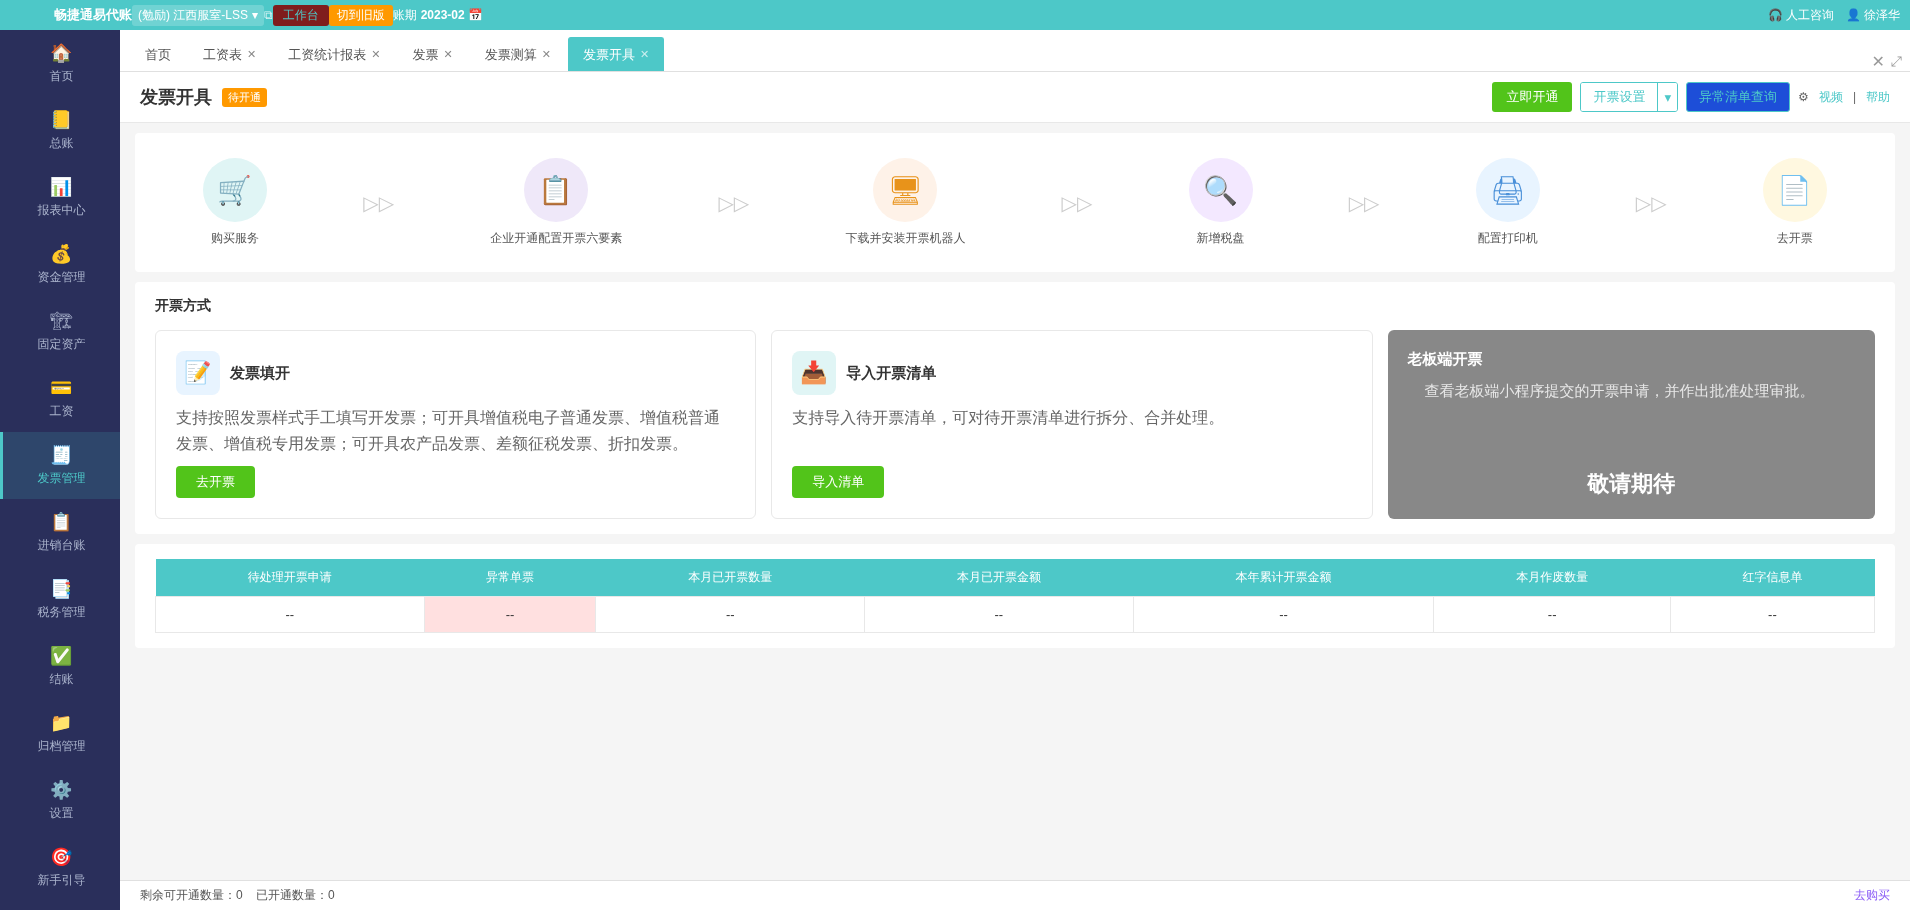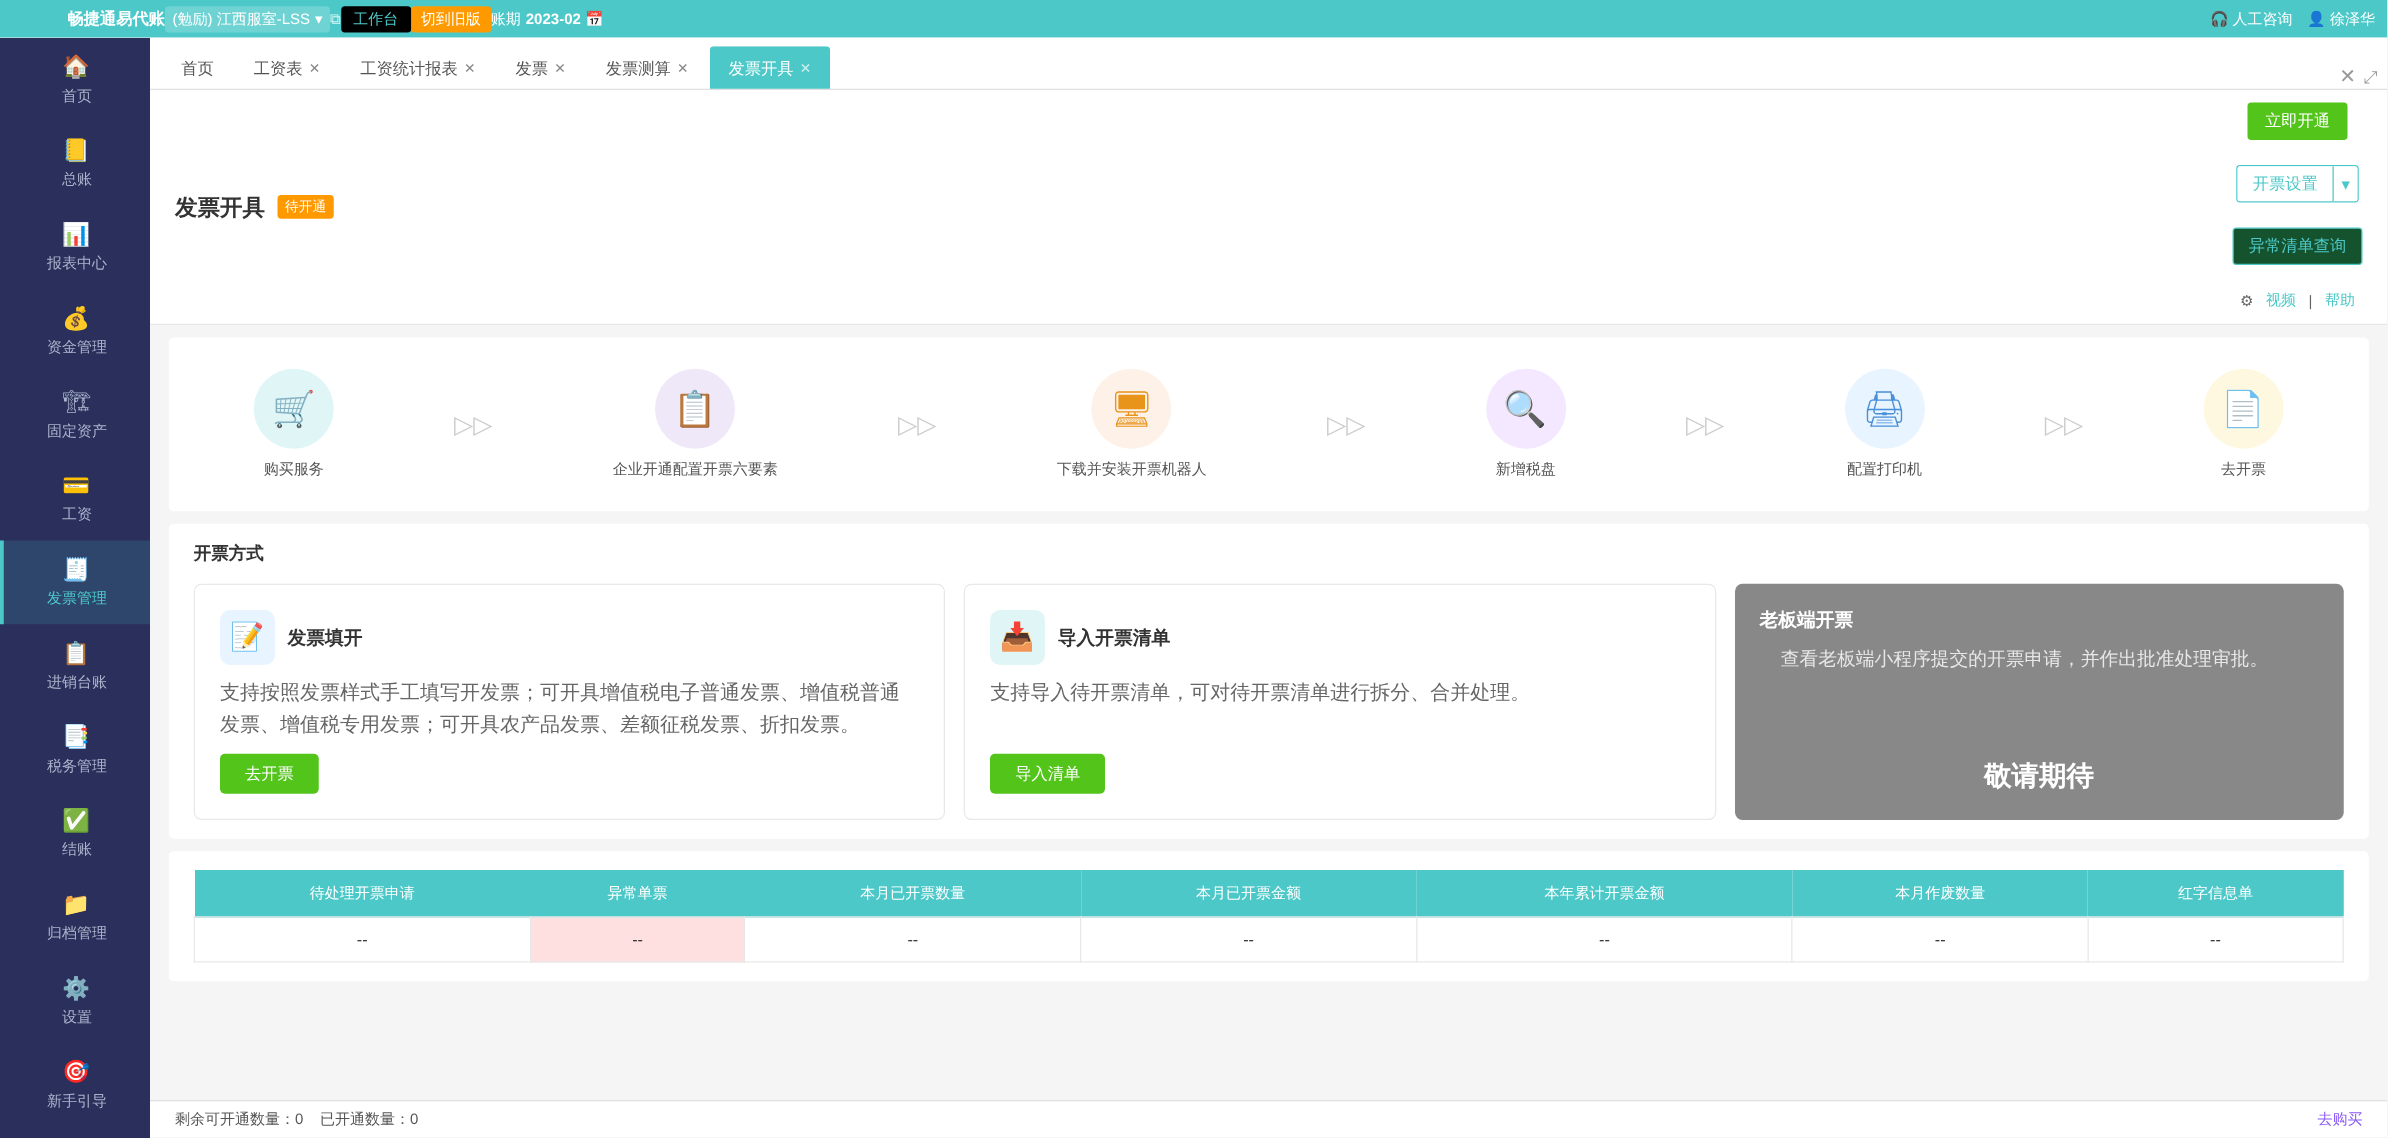--- a/index.html
+++ b/index.html
@@ -4,21 +4,21 @@
   <style>
     * { box-sizing: border-box; margin: 0; padding: 0; }
     body { font-family: 'Microsoft YaHei', Arial, sans-serif; font-size: 13px; background: #f5f5f5; display: flex; flex-direction: column; height: 910px; overflow: hidden; }
 
     
     .top-bar { height: 30px; background: #4dc8c8; display: flex; align-items: center; justify-content: space-between; padding: 0 10px; }
     .top-bar-left { display: flex; align-items: center; gap: 0; color: white; font-size: 12px; margin-left: 44px; }
     .top-bar-logo { font-weight: bold; color: white; font-size: 13px; }
     .company-select { background: rgba(255,255,255,0.2); border: none; color: white; padding: 2px 6px; font-size: 12px; display: flex; align-items: center; gap: 4px; cursor: pointer; border-radius: 3px; }
     .top-bar-right { display: flex; align-items: center; gap: 12px; color: white; font-size: 12px; }
-    .workbench-btn { background: #000000; color: #4dc8c8; padding: 2px 10px; border-radius: 3px; font-size: 12px; cursor: pointer; }
+    .workbench-btn { background: #7f1d1d; color: #4dc8c8; padding: 2px 10px; border-radius: 3px; font-size: 12px; cursor: pointer; }
     .switch-old-btn { background: #f90; color: white; padding: 2px 8px; border-radius: 3px; font-size: 12px; cursor: pointer; }
     .period-info { display: flex; align-items: center; gap: 4px; }
 
     
     .main-layout { display: flex; flex: 1; overflow: hidden; }
 
     
     .sidebar { width: 120px; background: #2a2f5b; display: flex; flex-direction: column; overflow-y: auto; flex-shrink: 0; }
     .sidebar-item { display: flex; flex-direction: column; align-items: center; padding: 12px 6px; cursor: pointer; color: #aab3cc; font-size: 12px; gap: 4px; border-left: 3px solid transparent; }
     .sidebar-item.active { background: rgba(77,200,200,0.15); color: #4dc8c8; border-left-color: #4dc8c8; }
@@ -34,26 +34,26 @@
     .tab-close { font-size: 11px; opacity: 0.7; }
 
     
     .page-content { flex: 1; overflow-y: auto; background: #f5f5f5; padding: 0; }
 
     
     .page-header { background: white; padding: 10px 20px; display: flex; align-items: center; justify-content: space-between; border-bottom: 1px solid #e8e8e8; }
     .page-title-area { display: flex; align-items: center; gap: 10px; }
     .page-title { font-size: 18px; font-weight: bold; color: #333; }
     .status-badge { background: #ff9900; color: white; font-size: 11px; padding: 2px 6px; border-radius: 3px; }
-    .page-actions { display: flex; align-items: center; gap: 20px; flex-direction: column; }
+    .page-actions { display: flex; align-items: center; gap: 8px; }
     .btn-primary { background: #52c41a; color: white; border: none; padding: 6px 14px; border-radius: 3px; cursor: pointer; font-size: 13px; }
     .btn-split { display: flex; align-items: stretch; border-radius: 3px; overflow: hidden; border: 1px solid #4dc8c8; }
     .btn-split-main { background: white; color: #4dc8c8; border: none; padding: 5px 12px; cursor: pointer; font-size: 13px; }
     .btn-split-arrow { background: white; color: #4dc8c8; border: none; border-left: 1px solid #4dc8c8; padding: 5px 6px; cursor: pointer; }
-    .btn-outline { background: #14532d; color: #4dc8c8; border: 1px solid #4dc8c8; padding: 5px 12px; border-radius: 3px; cursor: pointer; font-size: 13px; }
+    .btn-outline { background: #1d4ed8; color: #4dc8c8; border: 1px solid #4dc8c8; padding: 5px 12px; border-radius: 3px; cursor: pointer; font-size: 13px; }
     .page-actions-right { display: flex; align-items: center; gap: 10px; font-size: 12px; color: #666; }
 
     
     .section { background: white; margin: 10px 15px; padding: 15px 20px; border-radius: 4px; }
     .section-title { font-size: 14px; font-weight: bold; color: #333; margin-bottom: 15px; }
 
     
     .flow-steps { display: flex; align-items: center; justify-content: space-around; padding: 10px 0; }
     .flow-step { display: flex; flex-direction: column; align-items: center; gap: 8px; }
     .flow-step-icon { width: 64px; height: 64px; border-radius: 50%; display: flex; align-items: center; justify-content: center; font-size: 28px; }

